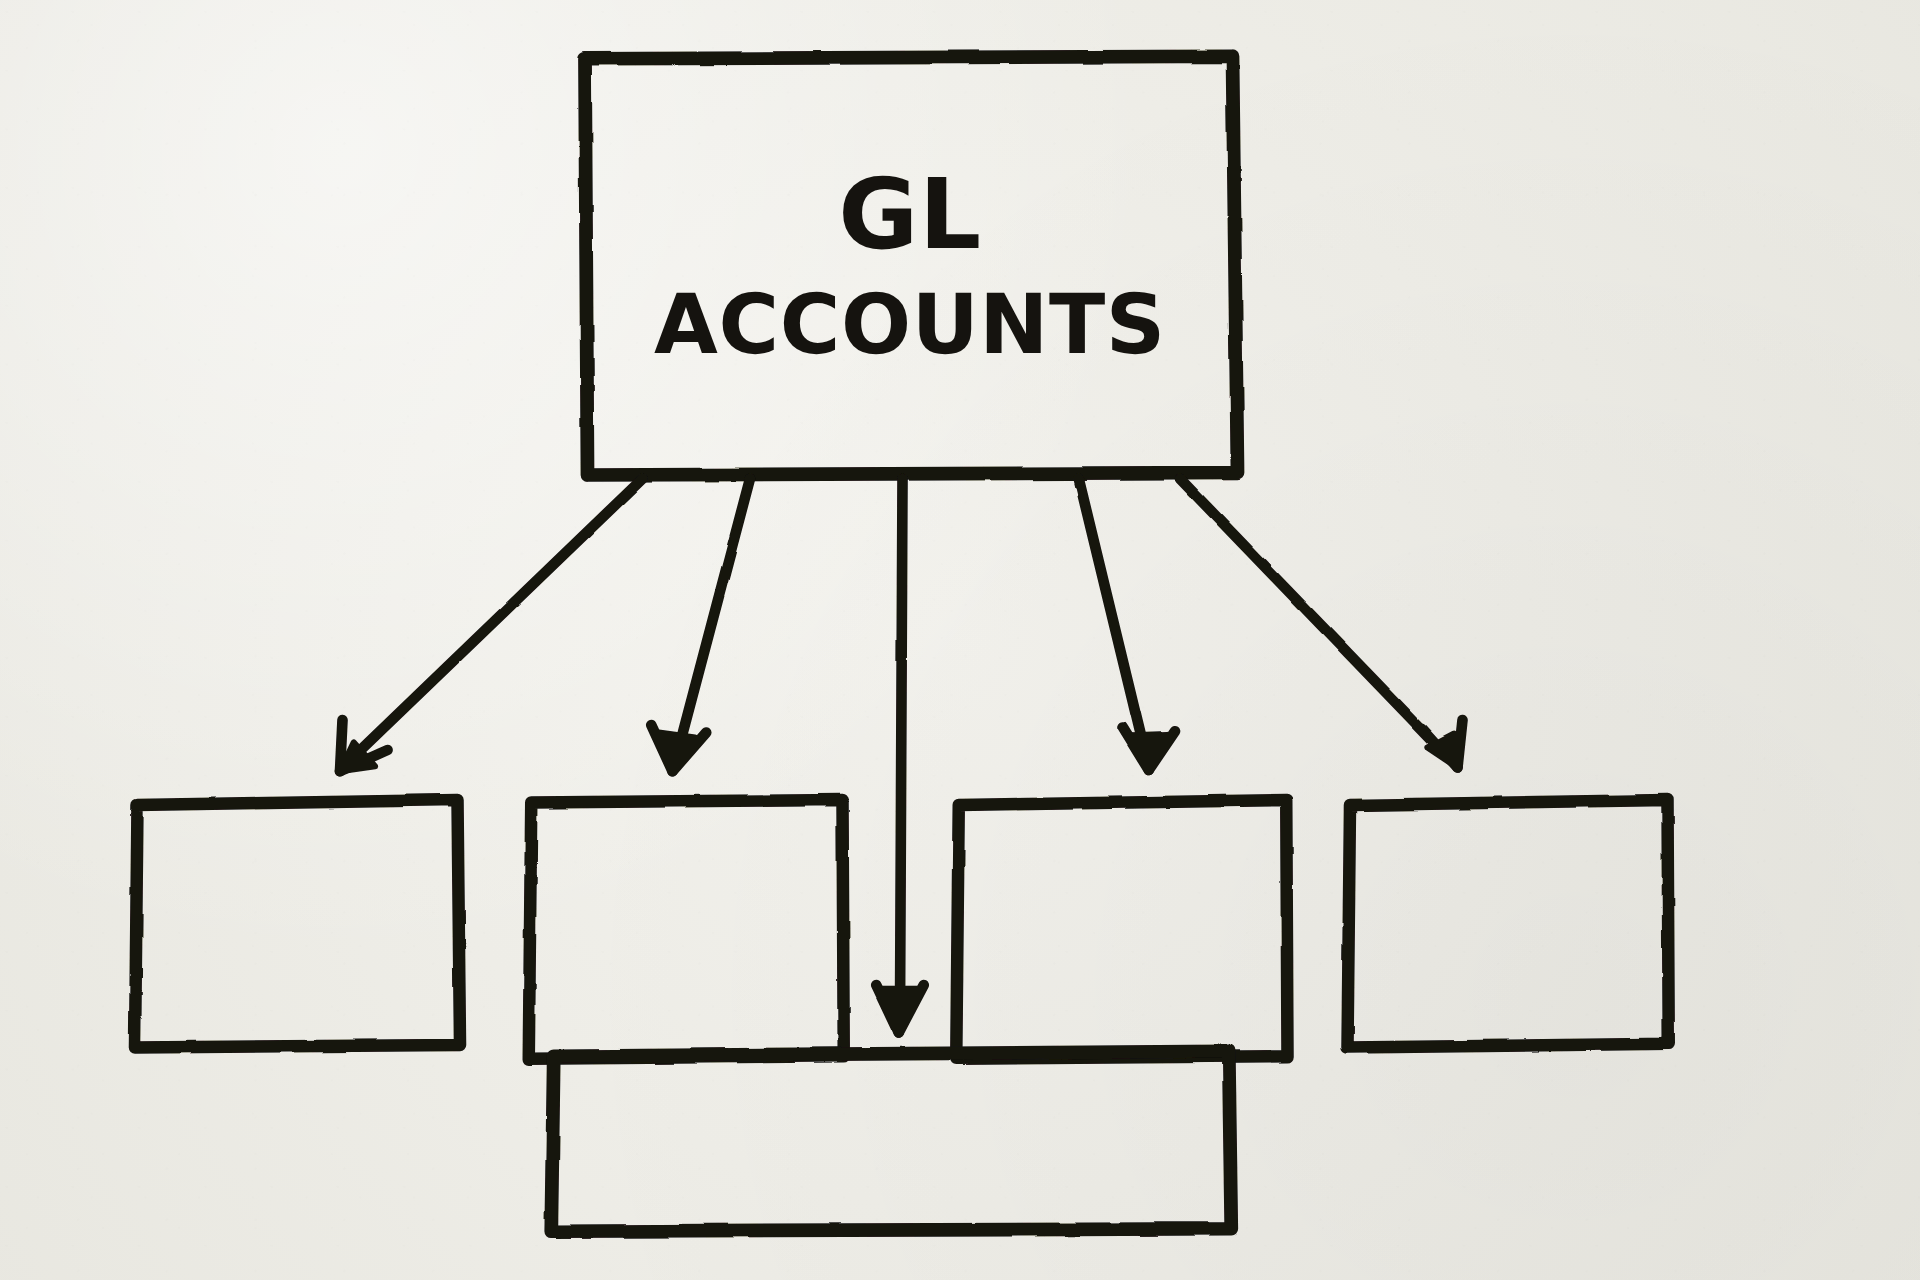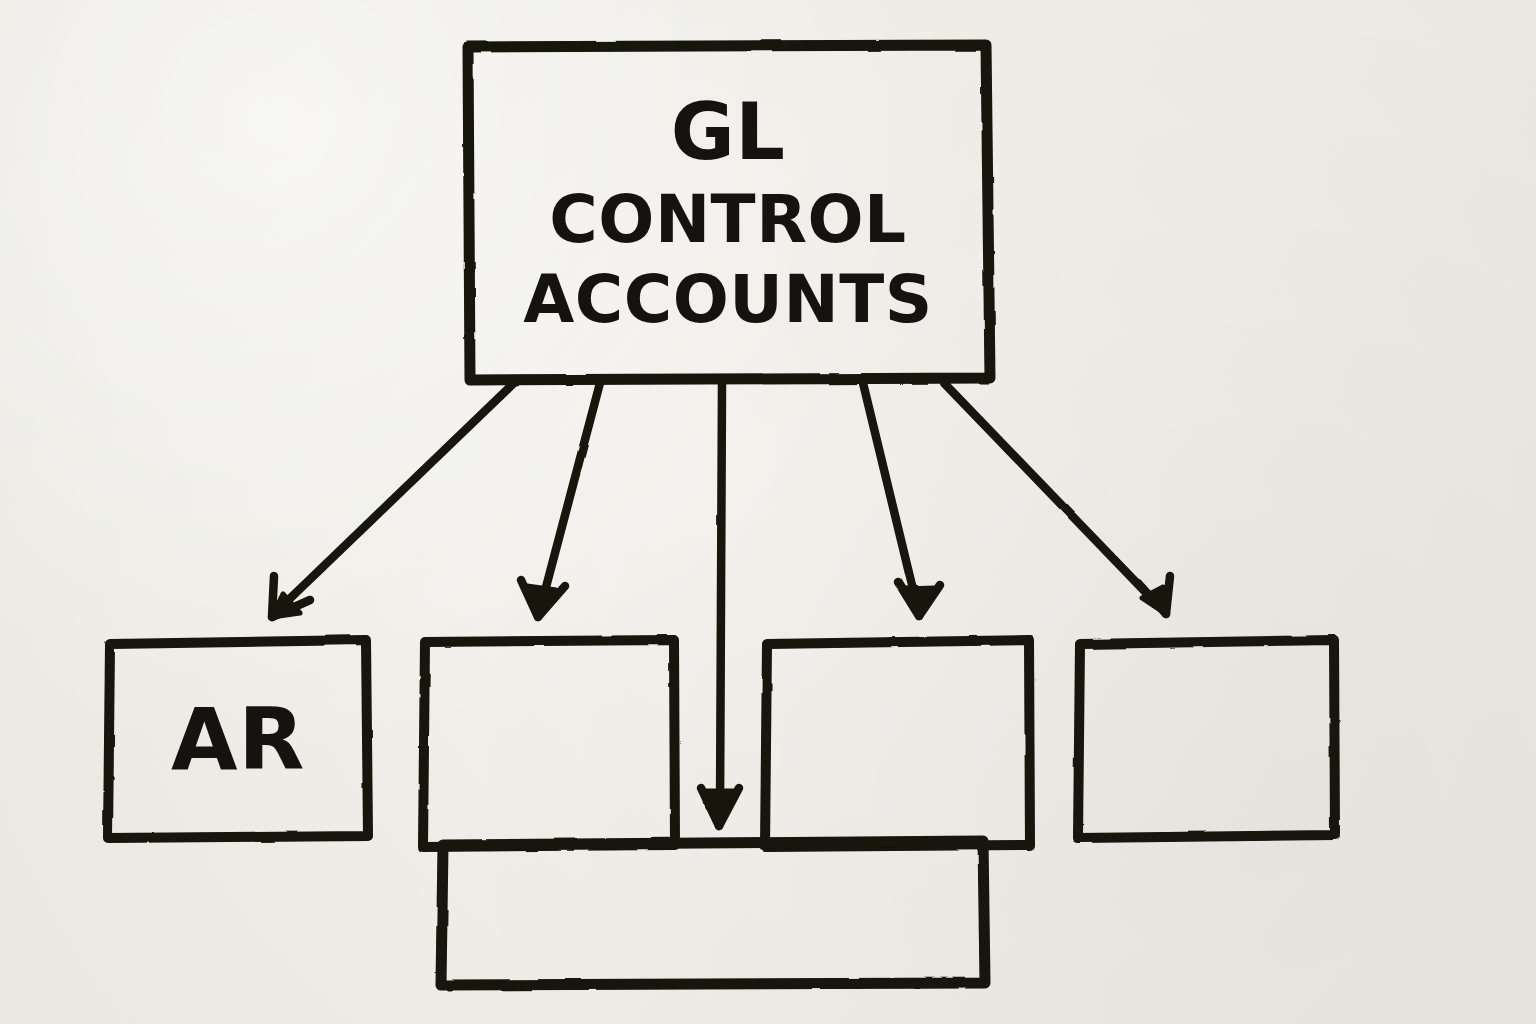--- a/index.html
+++ b/index.html
@@ -161,27 +161,23 @@
 
       <g filter="url(#rough)">
         <path d="M443,845 L983,841 L985,983 L441,985 Z" stroke-width="11"></path>
       </g>
 
     </g>
   </svg>
 
   <div class="node-label" id="label-gl-control-accounts">
     <span class="ln ln-0">GL</span>
-    <span class="ln ln-1">CONTROL</span>
     <span class="ln ln-2">ACCOUNTS</span>
   </div>
 
-  <div class="node-label" id="label-ar">
-    <span class="ln">AR</span>
-  </div>
 
   <div class="node-label" id="label-empty-1">
     <span class="ln"></span>
   </div>
 
 
   <div class="node-label" id="label-empty-2">
     <span class="ln"></span>
   </div>
 

